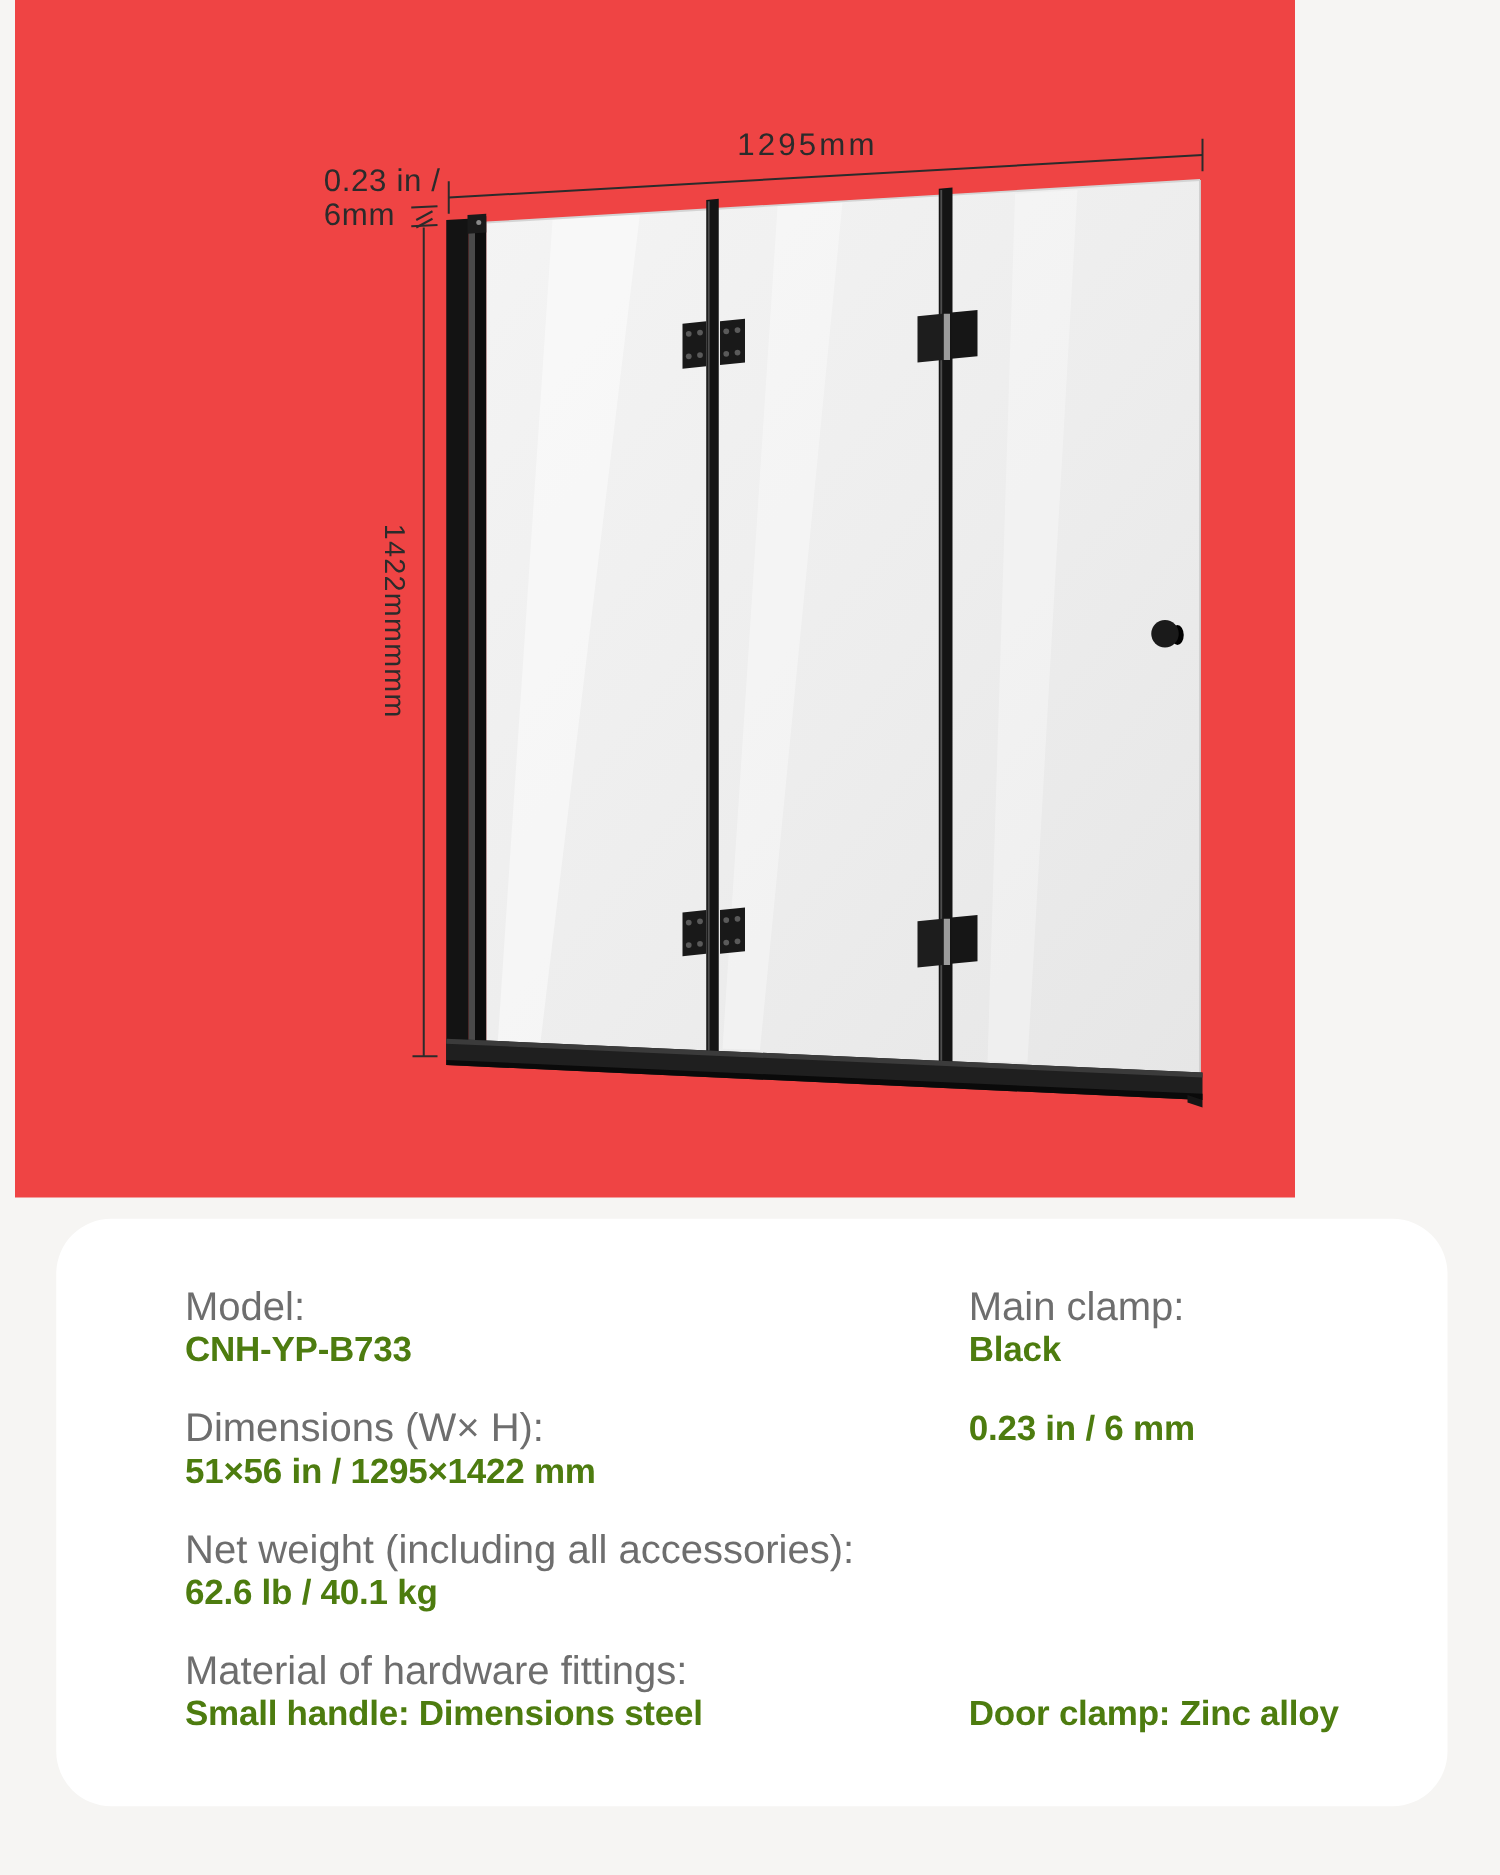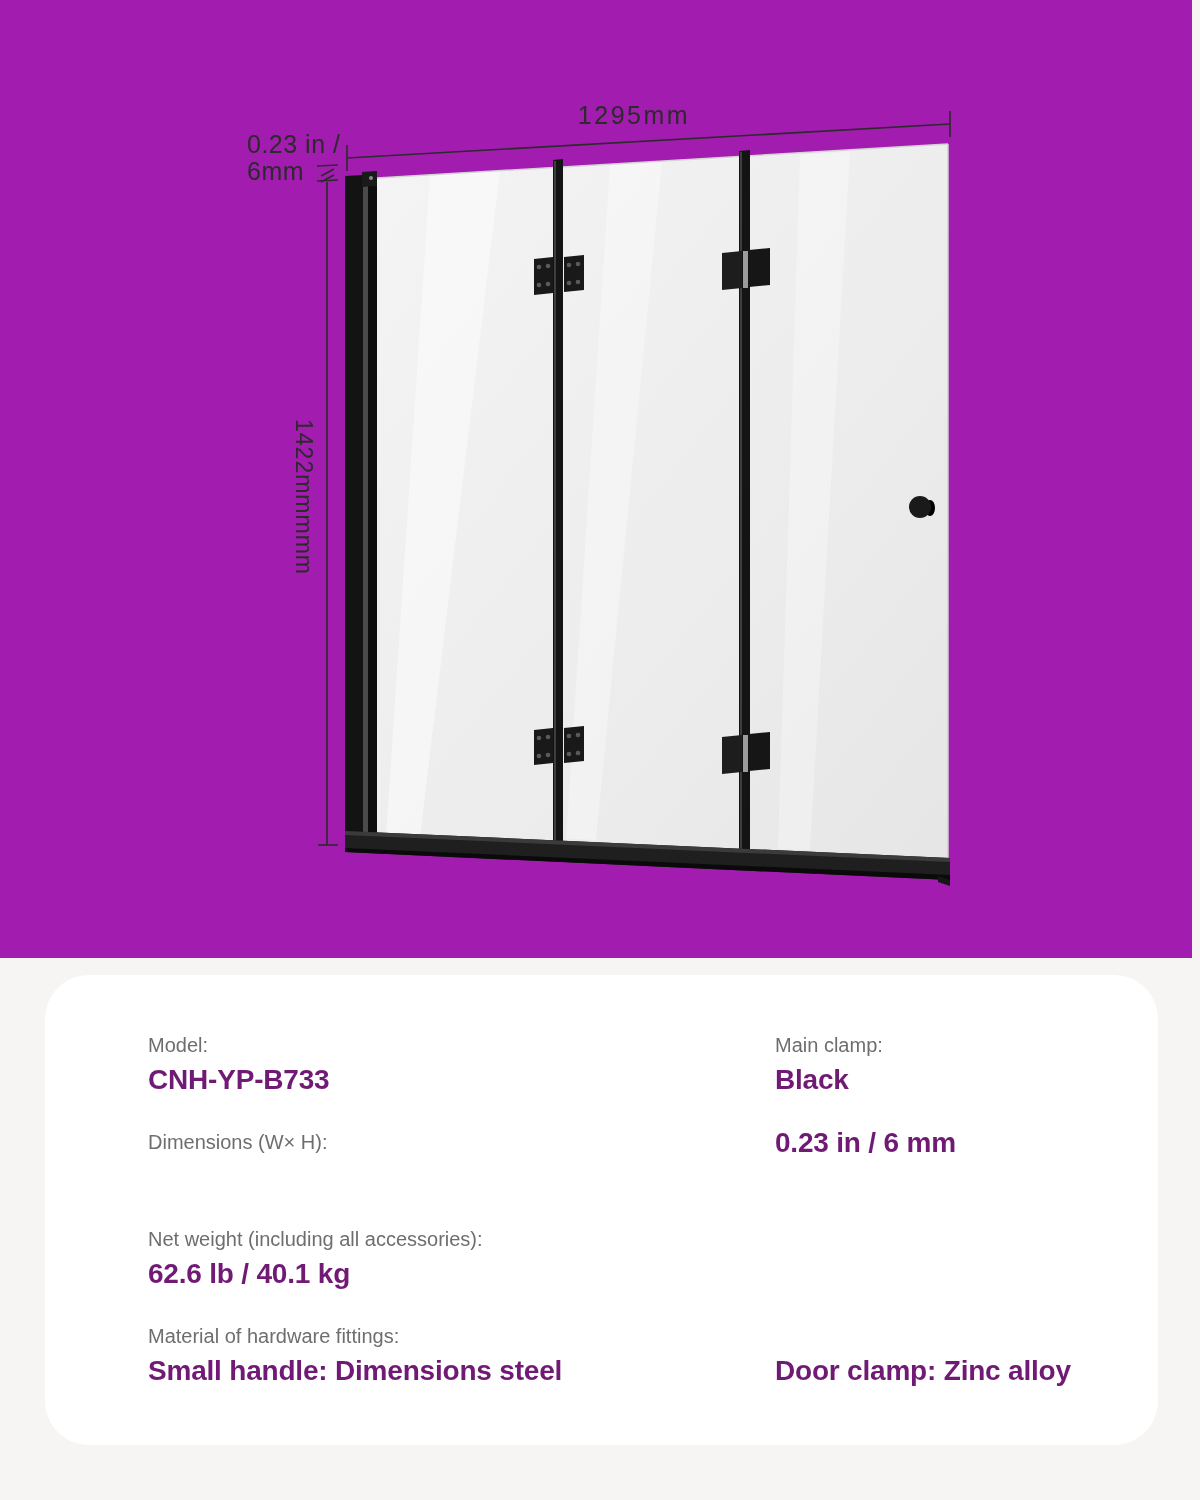--- a/index.html
+++ b/index.html
@@ -3,22 +3,22 @@
 <meta charset="utf-8">
 <style>
   html,body{margin:0;padding:0;}
   body{
     width:1200px;height:1500px;position:relative;
     background:#f6f5f3;
     font-family:"Liberation Sans","DejaVu Sans",sans-serif;
     overflow:hidden;
   }
   .top-section{
-    position:absolute;left:0;top:0;width:1192px;height:958px;
-    background:#a21caf;
+    position:absolute;left:12px;top:0;width:1024px;height:958px;
+    background:#ef4444;
   }
   .top-section svg{display:block;}
   svg text{
     font-family:"Liberation Sans","DejaVu Sans",sans-serif;
     fill:#2b2b2b;
   }
   .dim-label{font-size:25px;letter-spacing:2.5px;}
   .dim-label-small{font-size:25px;letter-spacing:0.5px;}
   .dim-label-vert{font-size:23px;letter-spacing:1px;}
 
@@ -26,25 +26,25 @@
     position:absolute;left:45px;top:975px;width:1113px;height:470px;
     background:#ffffff;border-radius:44px;
   }
   .spec-col{
     position:absolute;top:53px;display:flex;flex-direction:column;gap:28px;
   }
   .spec-col.left{left:103px;width:600px;}
   .spec-col.right{left:730px;width:360px;}
   .spec-cell{height:69px;}
   .spec-label{
-    font-size:20px;line-height:34px;color:#6e6e6e;
+    font-size:32px;line-height:34px;color:#6e6e6e;
     white-space:nowrap;min-height:34px;
   }
   .spec-value{
-    font-size:28px;line-height:35px;font-weight:bold;color:#701a75;
+    font-size:28px;line-height:35px;font-weight:bold;color:#4d7c0f;
     white-space:nowrap;letter-spacing:-0.2px;
   }
 </style>
 </head>
 <body>
 
 <div class="top-section">
   <svg width="1200" height="958" viewBox="0 0 1200 958">
     <defs>
       <linearGradient id="glassGrad" x1="0" y1="0" x2="1" y2="1">
@@ -162,20 +162,21 @@
 </div>
 
 <div class="spec-card">
   <div class="spec-col left">
     <div class="spec-cell">
       <div class="spec-label">Model:</div>
       <div class="spec-value">CNH-YP-B733</div>
     </div>
     <div class="spec-cell">
       <div class="spec-label">Dimensions (W× H):</div>
+      <div class="spec-value">51×56 in / 1295×1422 mm</div>
     </div>
     <div class="spec-cell">
       <div class="spec-label">Net weight (including all accessories):</div>
       <div class="spec-value">62.6 lb / 40.1 kg</div>
     </div>
     <div class="spec-cell">
       <div class="spec-label">Material of hardware fittings:</div>
       <div class="spec-value">Small handle: Dimensions steel</div>
     </div>
   </div>

